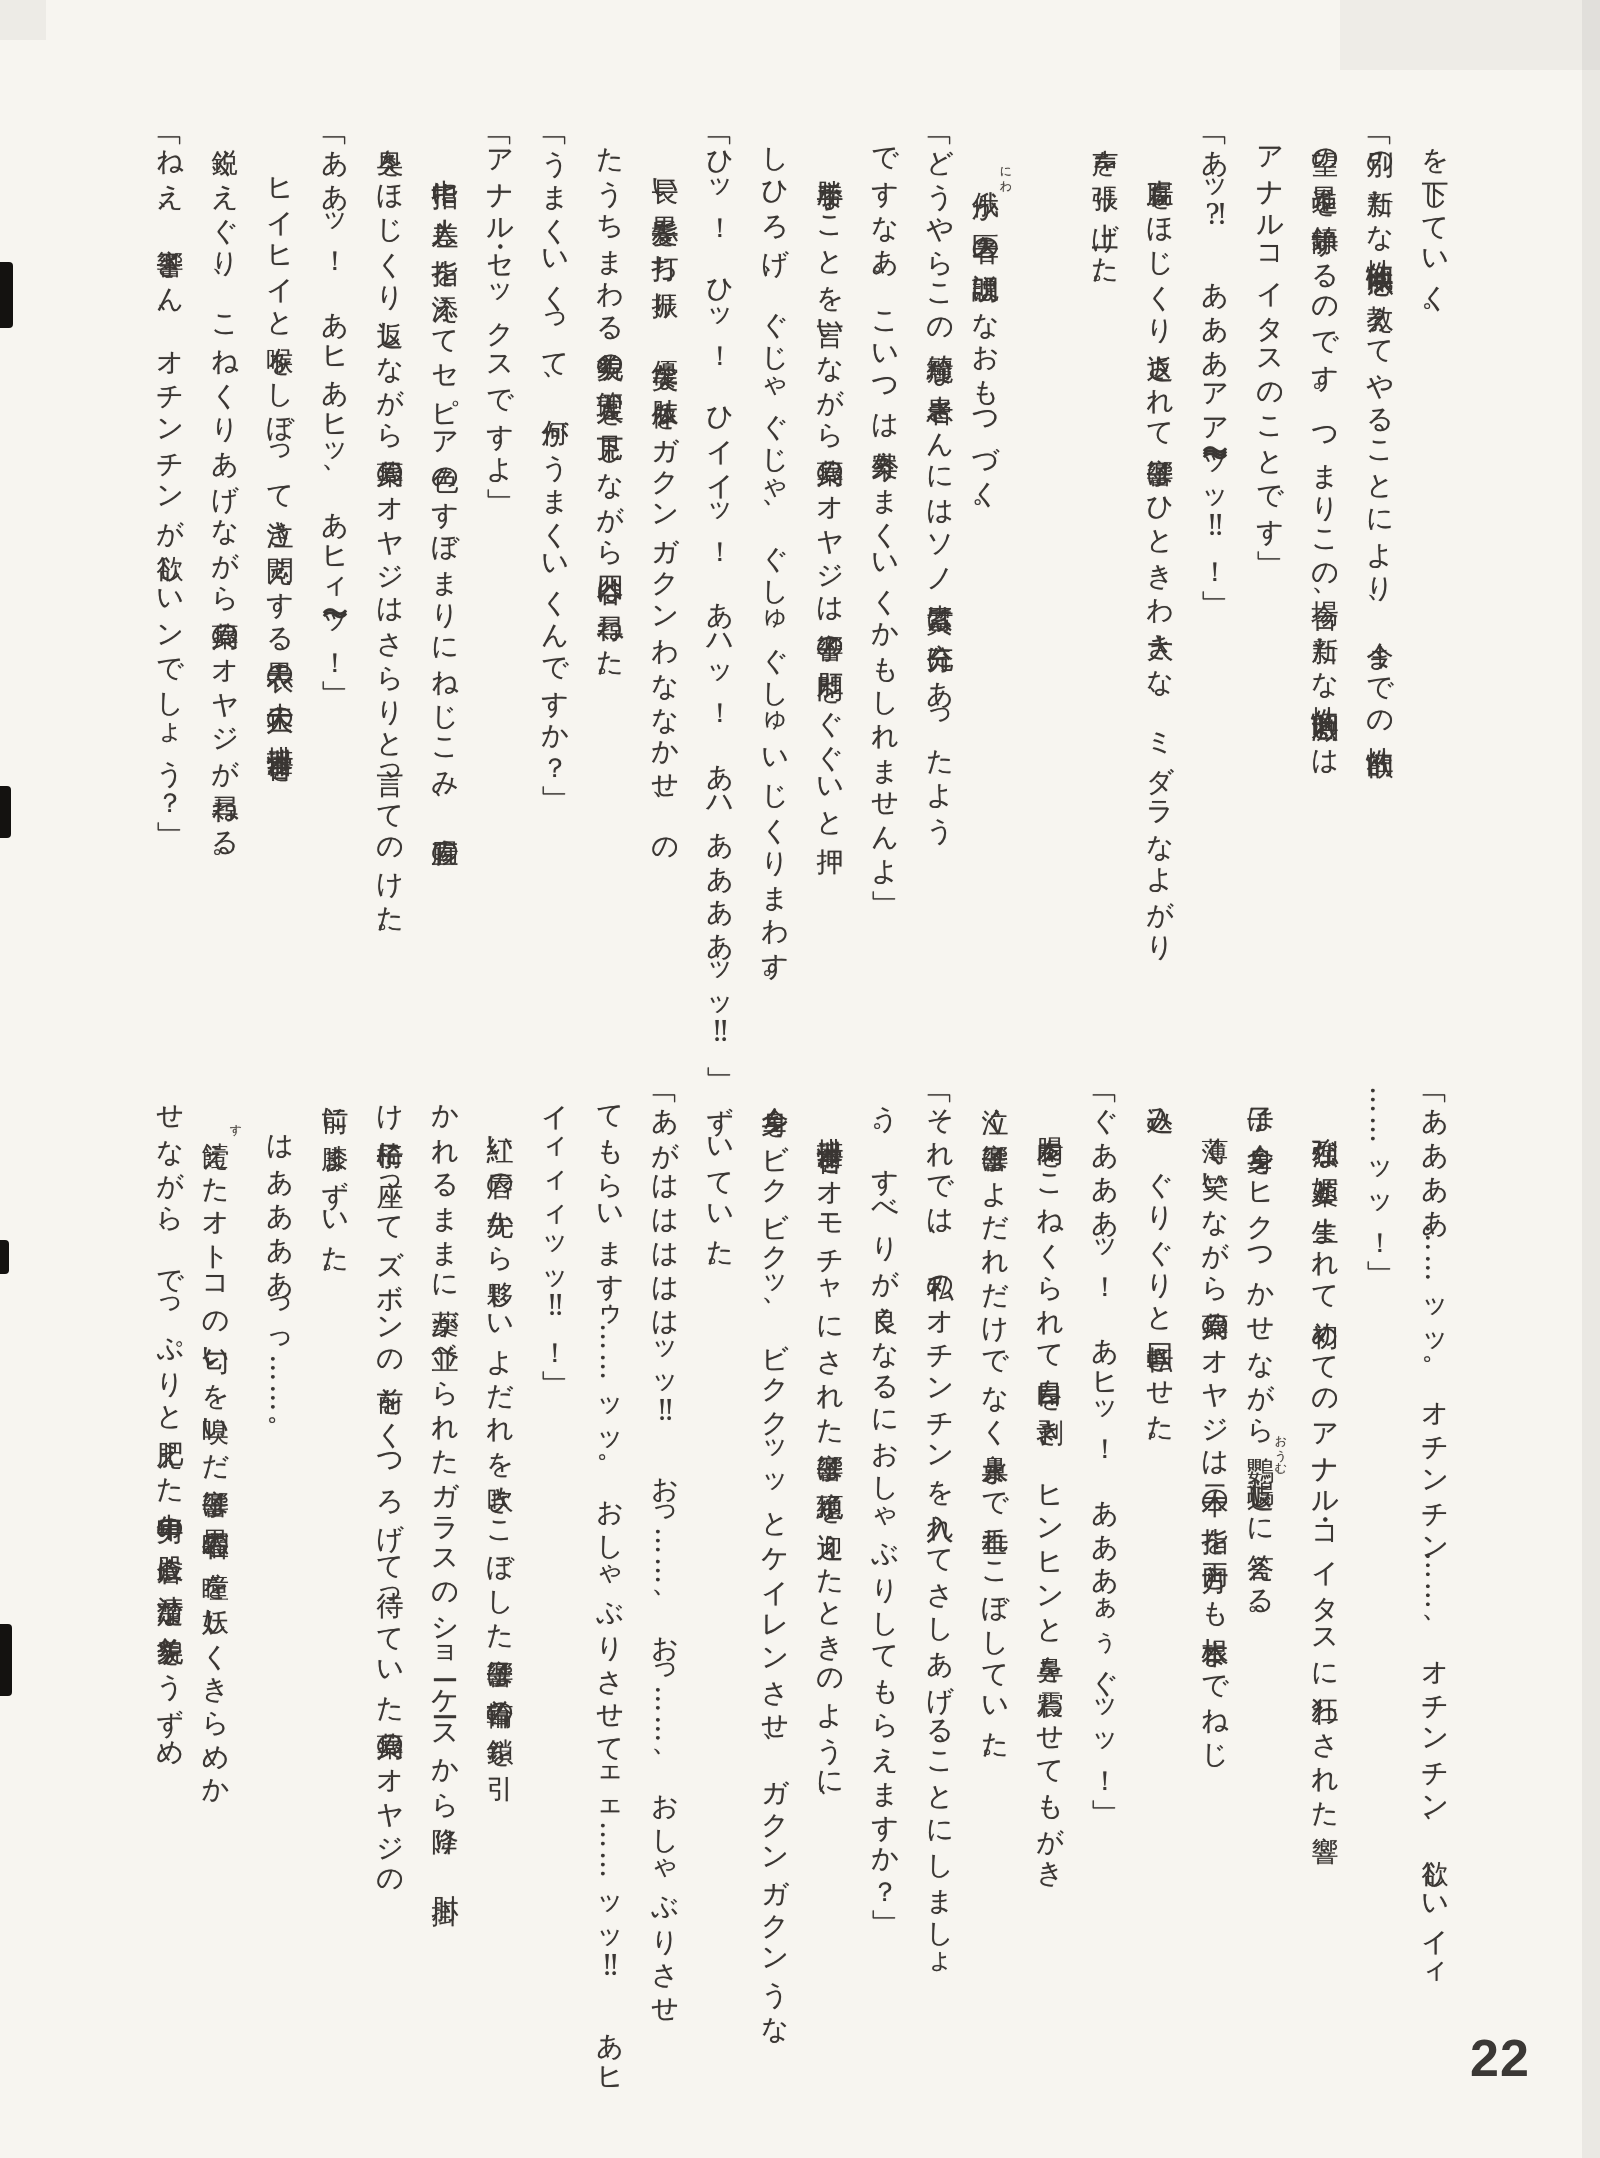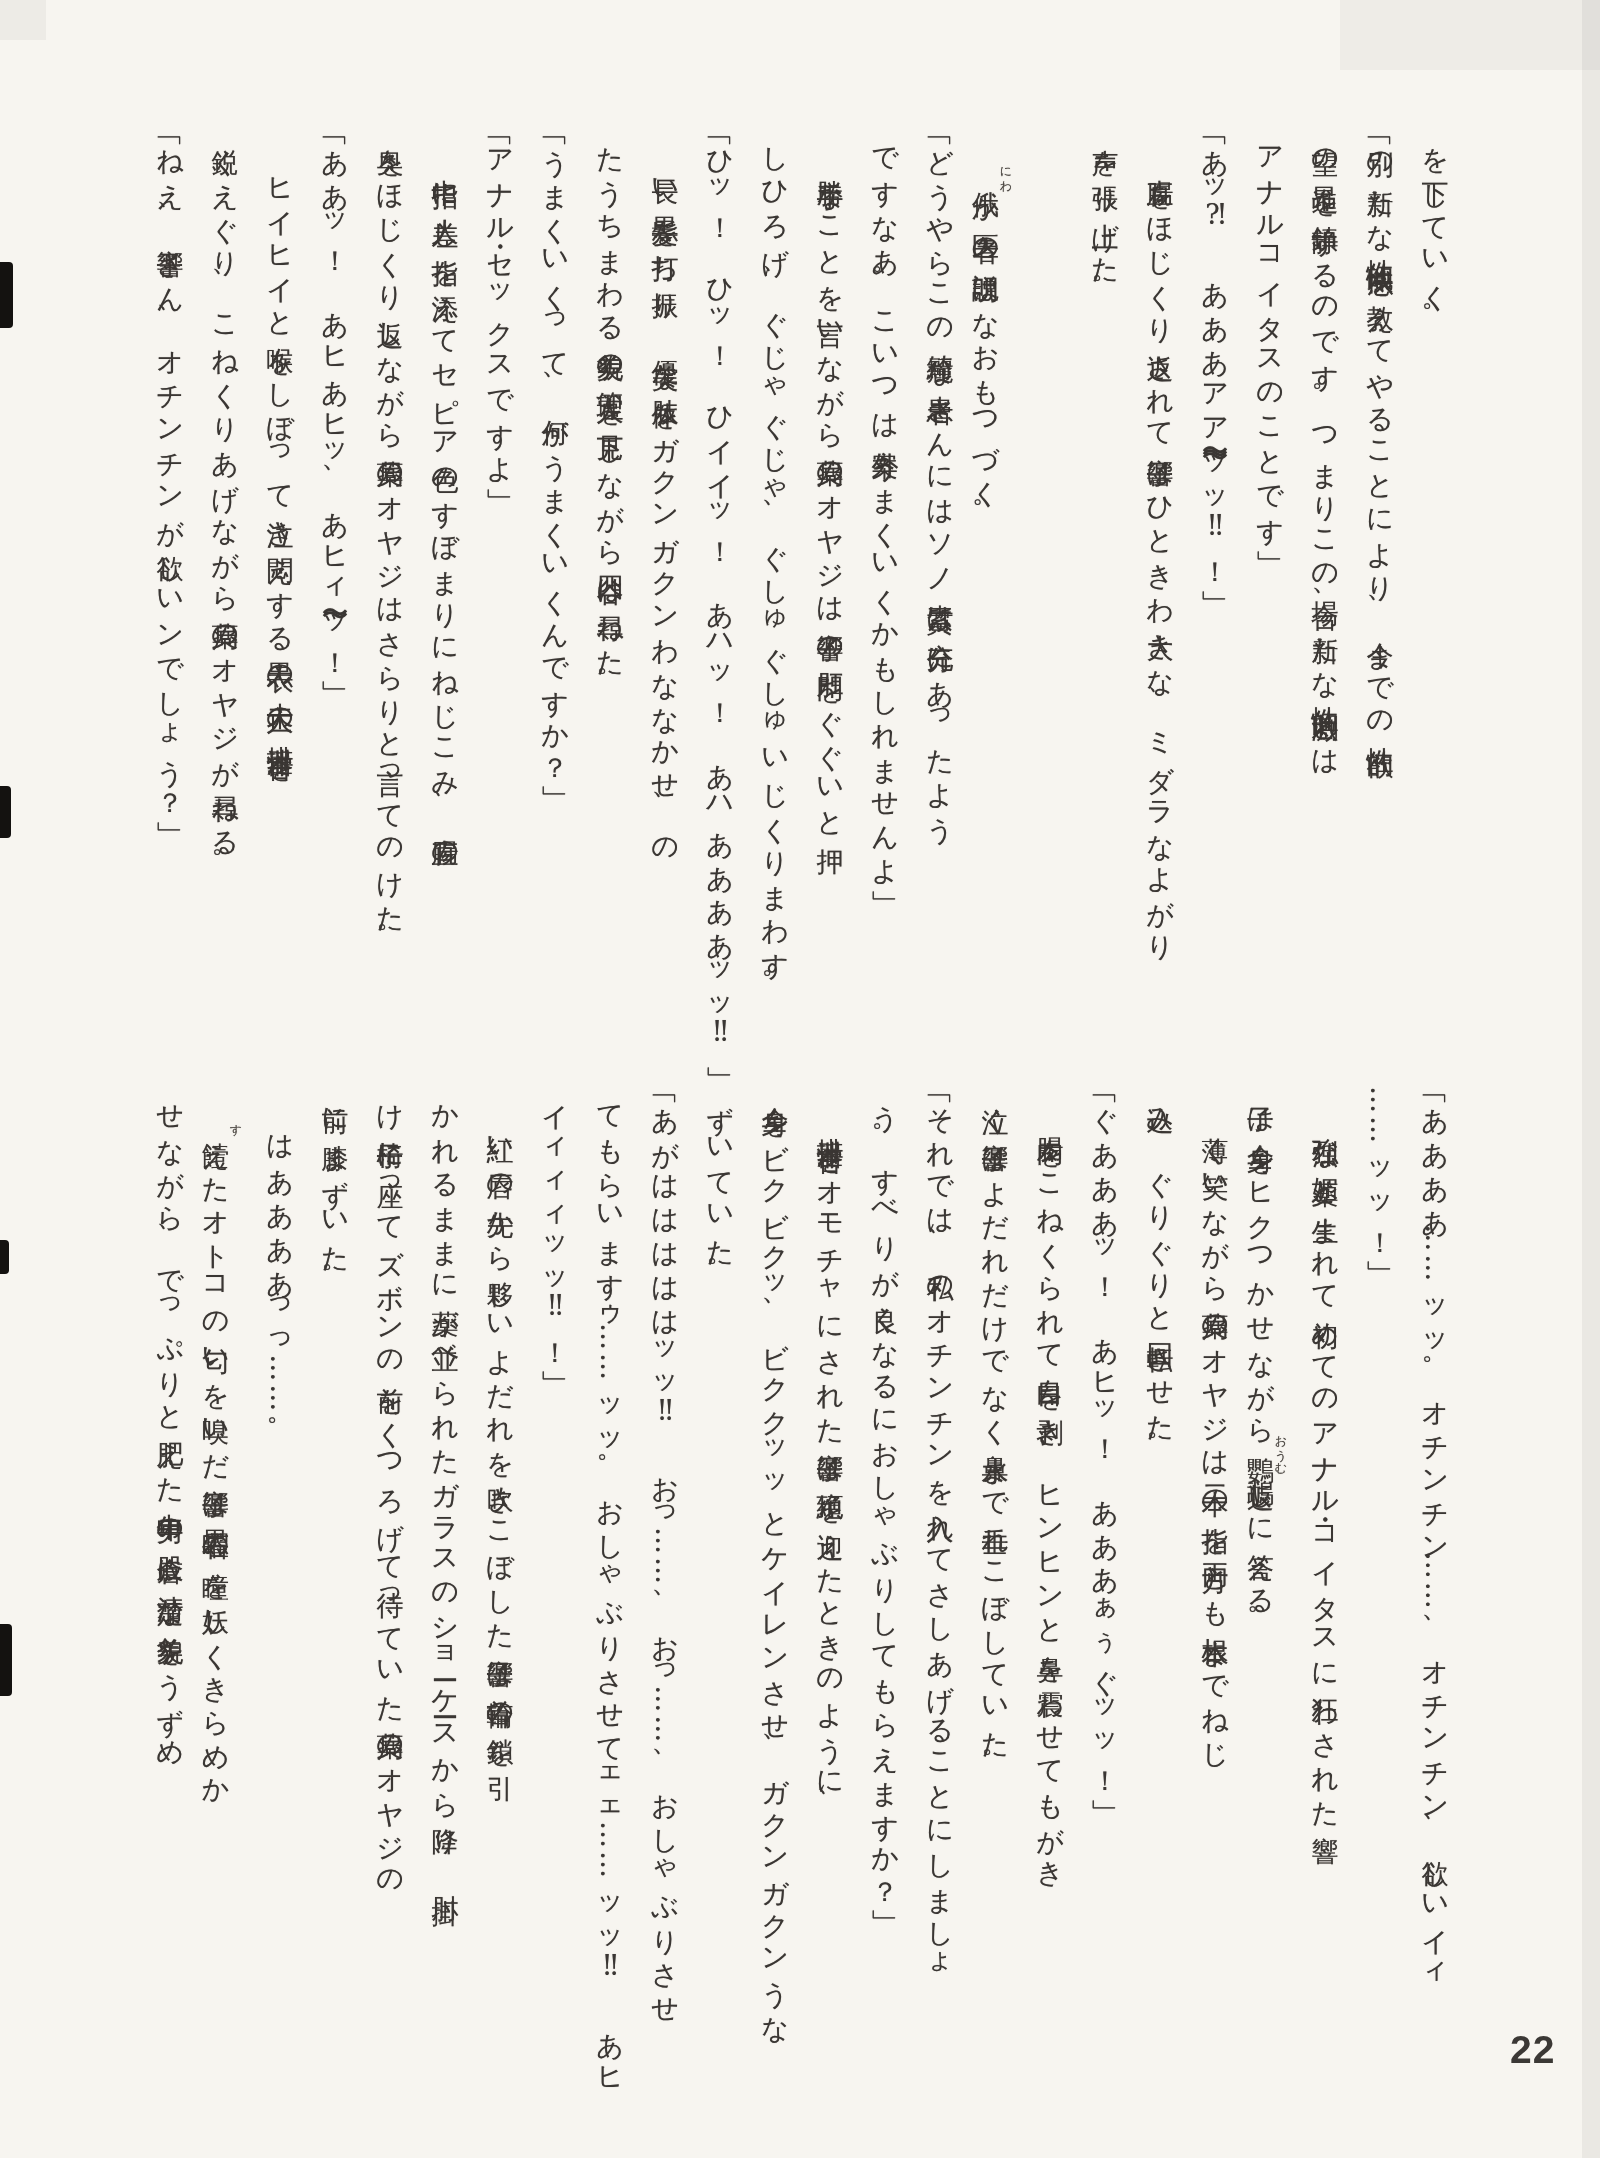--- a/index.html
+++ b/index.html
@@ -52,24 +52,24 @@
   }
   .col.indent{padding-top:30px;}
   .col.blank{height:60px;}
   ruby rt{
     font-size:12px;
     letter-spacing:0;
     color:#4a4540;
   }
   .page-number{
     position:absolute;
-    left:1510px;top:2028px;
+    left:1470px;top:2028px;
     font-family:"Liberation Sans","DejaVu Sans",sans-serif;
     font-weight:bold;
-    font-size:39px;
+    font-size:52px;
     color:#3b3835;
     letter-spacing:1px;
   }
 </style>
 </head>
 <body>
 
 <div class="page-shade-right"></div>
 <div class="page-shade-topright"></div>
 <div class="page-shade-topleft"></div>

